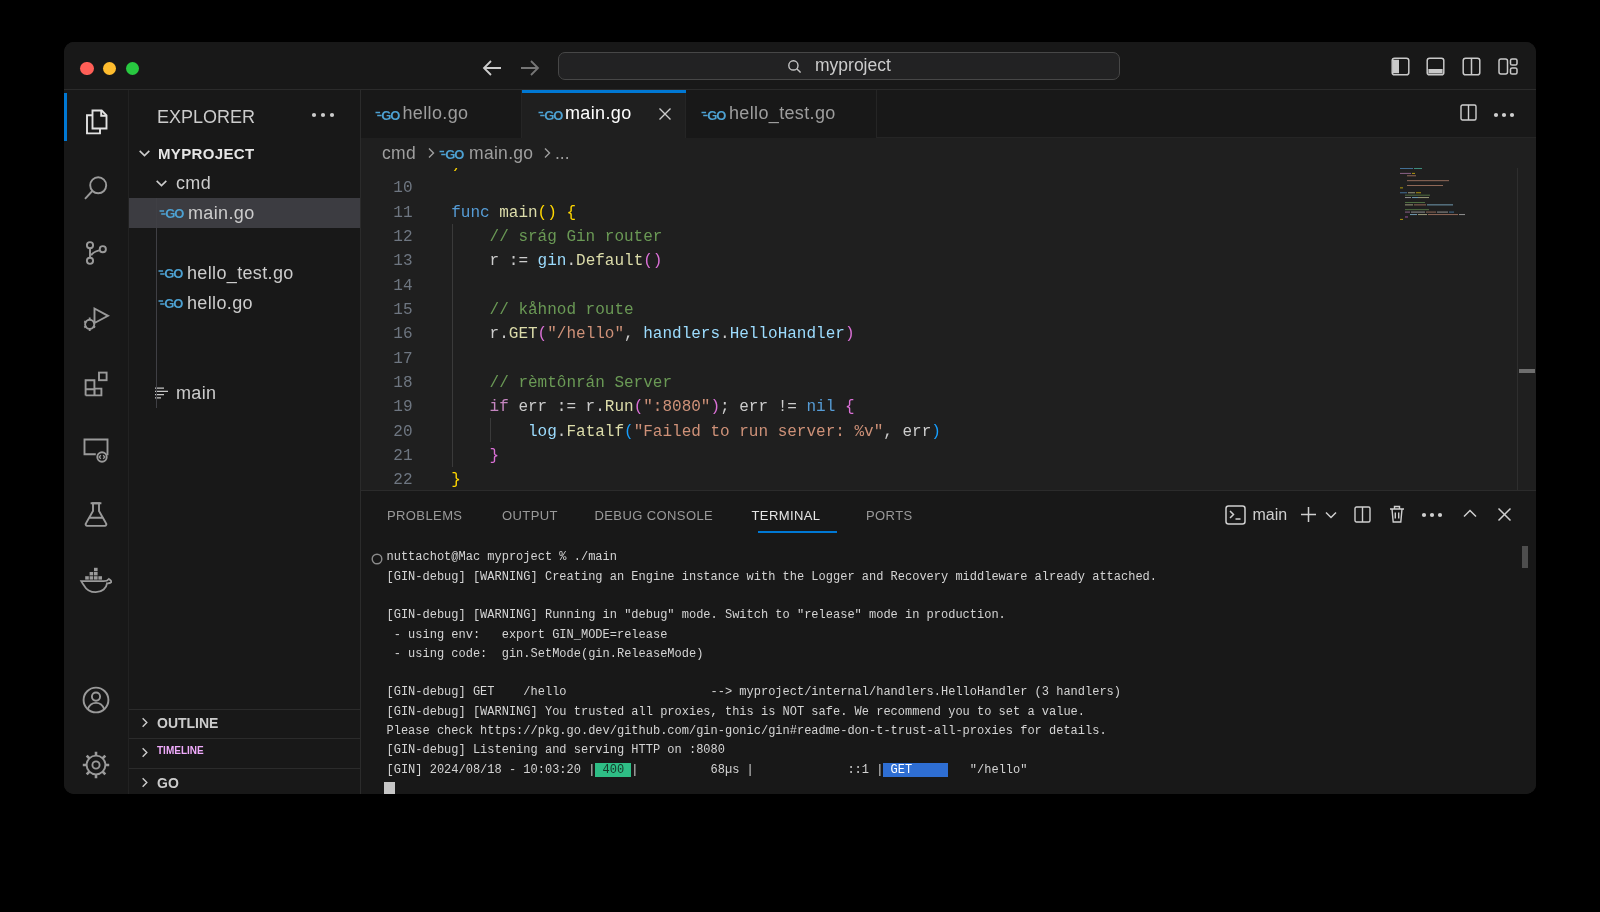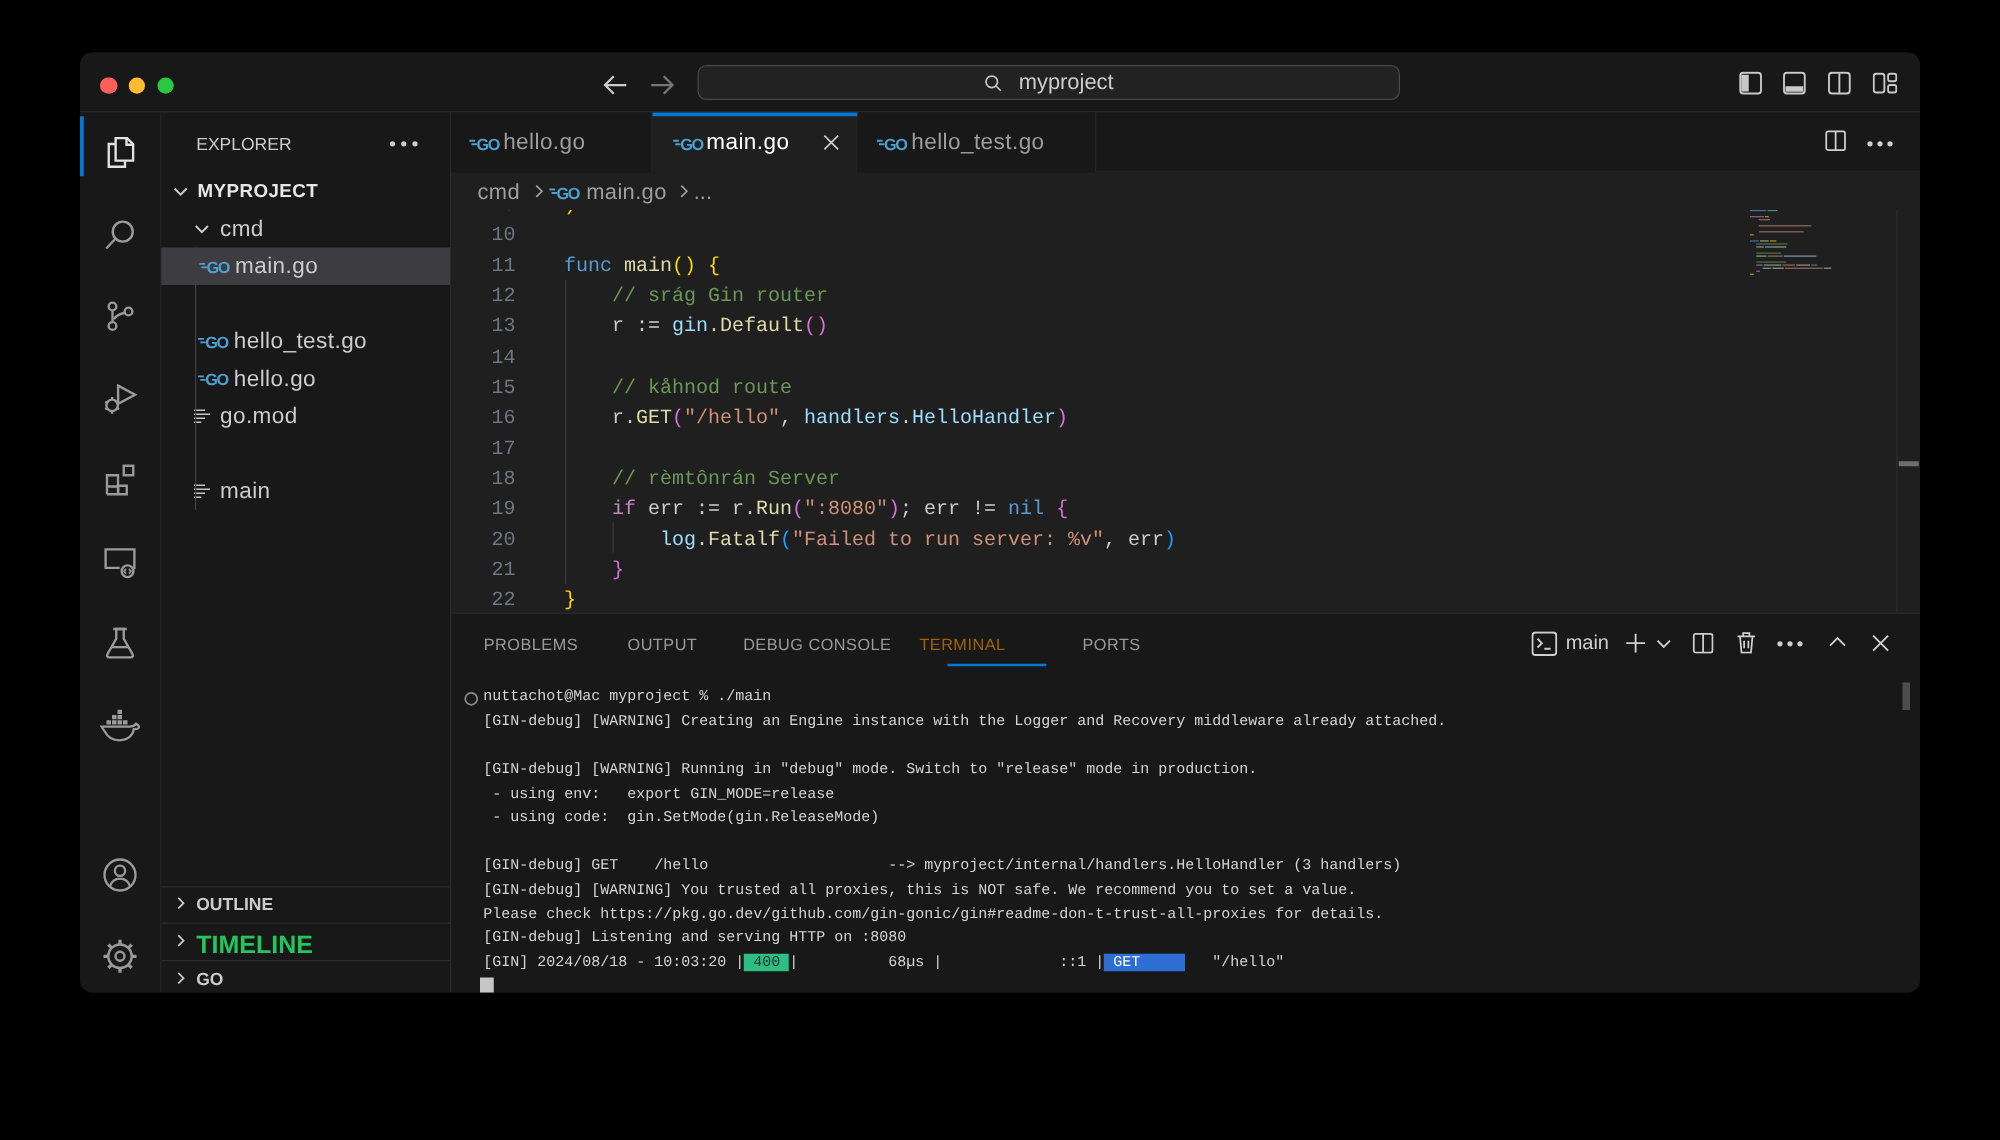--- a/index.html
+++ b/index.html
@@ -115,21 +115,21 @@
 
 <svg class="ab" style="left:17px;top:708px" width="30" height="30" viewBox="0 0 30 30" fill="none" stroke="#9a9a9a">
 <circle cx="15" cy="15" r="9.4" stroke-width="1.9"></circle>
 <g stroke-width="2.6">
         <path d="M15 1.8v4M15 24.2v4M1.8 15h4M24.2 15h4M5.7 5.7l2.8 2.8M21.5 21.5l2.8 2.8M24.3 5.7l-2.8 2.8M8.5 21.5l-2.8 2.8"></path>
       </g>
 <circle cx="15" cy="15" r="3.6" stroke-width="1.9"></circle>
     </svg>
 
 <div class="ab" style="left:64px;top:48px;width:232.5px;height:707px;background:#181818;border-right:1px solid #2b2b2b;border-left:1px solid #222"></div>
-<div class="ab" style="left:93px;top:65px;font-size:14px;color:#cccccc">EXPLORER</div>
+<div class="ab" style="left:93px;top:65px;font-size:18px;color:#cccccc">EXPLORER</div>
 <svg class="ab" style="left:245px;top:68px" width="28" height="10" viewBox="0 0 28 10" fill="#cccccc">
       <circle cx="5" cy="5" r="2.1"></circle>
       <circle cx="14" cy="5" r="2.1"></circle>
       <circle cx="23" cy="5" r="2.1"></circle>
     </svg>
 <style>
 .trow{position:absolute;left:65px;width:231px;height:30px;color:#cccccc;font-size:18px;letter-spacing:0.35px}
 .trow span.lbl{position:absolute;top:50%;transform:translateY(-50%)}
 .chev{position:absolute;top:50%;transform:translateY(-50%);width:15px;height:15px}
 .goico{position:absolute;top:50%;transform:translateY(-50%)}
@@ -163,44 +163,38 @@
       </svg>
   <span class="lbl" style="left:58px">hello_test.go</span>
     </div>
 <div class="trow" style="top:246px">
   <svg class="goico" style="left:29px" width="26" height="13" viewBox="0 0 26 13">
         <text x="6.2" y="11.8" font-family="Liberation Sans" font-size="13" font-weight="bold" fill="#4da1d2" letter-spacing="-1.1">GO</text>
         <path d="M0.5 4.6h4.6M2.2 7.4h4.4" stroke="#4da1d2" stroke-width="1.5"></path>
       </svg>
   <span class="lbl" style="left:58px">hello.go</span>
     </div>
-<div class="trow" style="top:276px">
-  <svg class="lineico" style="left:26px" width="13" height="12" viewBox="0 0 13 12" stroke="#c5c5c5" stroke-width="1.3">
-        <path d="M0 1.2h9M0 4.4h13M0 7.6h9M0 10.8h6"></path>
-      </svg>
-  <span class="lbl" style="left:47px">go.mod</span>
-    </div>
 <div class="trow" style="top:336px">
   <svg class="lineico" style="left:26px" width="13" height="12" viewBox="0 0 13 12" stroke="#c5c5c5" stroke-width="1.3">
         <path d="M0 1.2h9M0 4.4h13M0 7.6h9M0 10.8h6"></path>
       </svg>
   <span class="lbl" style="left:47px">main</span>
     </div>
 
 <div class="ab" style="left:65px;top:666.5px;width:231px;height:29px;border-top:1px solid #2b2b2b"></div>
 <div class="ab" style="left:65px;top:695.5px;width:231px;height:30px;border-top:1px solid #2b2b2b"></div>
 <div class="ab" style="left:65px;top:725.5px;width:231px;height:29px;border-top:1px solid #2b2b2b"></div>
 <svg class="ab" style="left:74px;top:674px" width="13" height="13" viewBox="0 0 14 14" fill="none" stroke="#cccccc" stroke-width="1.5">
       <path d="M5 2.5L9.5 7L5 11.5"></path>
     </svg>
 <div class="ab" style="left:93px;top:673px;font-size:14px;font-weight:bold;color:#cccccc">OUTLINE</div>
 <svg class="ab" style="left:74px;top:704px" width="13" height="13" viewBox="0 0 14 14" fill="none" stroke="#cccccc" stroke-width="1.5">
       <path d="M5 2.5L9.5 7L5 11.5"></path>
     </svg>
-<div class="ab" style="left:93px;top:703px;font-size:20px;font-weight:bold;color:#22c55e">TIMELINE</div>
+<div class="ab" style="left:93px;top:703px;font-size:10px;font-weight:bold;color:#f0abfc">TIMELINE</div>
 <svg class="ab" style="left:74px;top:734px" width="13" height="13" viewBox="0 0 14 14" fill="none" stroke="#cccccc" stroke-width="1.5">
       <path d="M5 2.5L9.5 7L5 11.5"></path>
     </svg>
 <div class="ab" style="left:93px;top:733px;font-size:14px;font-weight:bold;color:#cccccc">GO</div>
 
 <div class="ab" style="left:296.5px;top:48px;width:1175.5px;height:48px;background:#181818;border-bottom:1px solid #252525"></div>
 <style>
 .tab{position:absolute;top:48px;height:48px;background:#181818;border-right:1px solid #252525}
 .tab .ti{position:absolute;top:18px}
 .tab .tl{position:absolute;top:13px;font-size:18px;letter-spacing:0.35px;color:#9d9d9d}
@@ -332,21 +326,21 @@
 <div class="ab" style="left:1454.5px;top:327px;width:16px;height:3.5px;background:#6e6e6e"></div>
 
 <div class="ab" style="left:296.5px;top:448px;width:1175.5px;height:307px;background:#181818;border-top:1px solid #2b2b2b" id="panel">
 <style>
 .ptab{position:absolute;top:17px;font-size:13px;letter-spacing:0.4px;color:#9a9a9a}
 #panel pre{font-size:12px;line-height:19.3px;color:#d4d4d4}
 </style>
 <div class="ptab" style="left:26.5px">PROBLEMS</div>
 <div class="ptab" style="left:141.5px">OUTPUT</div>
 <div class="ptab" style="left:234px">DEBUG CONSOLE</div>
-<div class="ptab" style="left:375px;color:#a16207">TERMINAL</div>
+<div class="ptab" style="left:391px;color:#e5e5e5">TERMINAL</div>
 <div class="ab" style="left:397px;top:39.5px;width:79px;height:2px;background:#0078d4"></div>
 <div class="ptab" style="left:505.5px">PORTS</div>
 
 <svg class="ab" style="left:864px;top:14px" width="21" height="20" viewBox="0 0 21 20" fill="none" stroke="#cfcfcf" stroke-width="1.5">
         <rect x="1" y="1" width="19" height="18" rx="2.5"></rect>
         <path d="M5 6l3.5 3.5L5 13M10.5 14h5"></path>
       </svg>
 <div class="ab" style="left:892px;top:15px;font-size:16px;color:#cfcfcf">main</div>
 <svg class="ab" style="left:939px;top:15px" width="17" height="17" viewBox="0 0 17 17" stroke="#cfcfcf" stroke-width="1.5">
         <path d="M8.5 1v15M1 8.5h15"></path>

